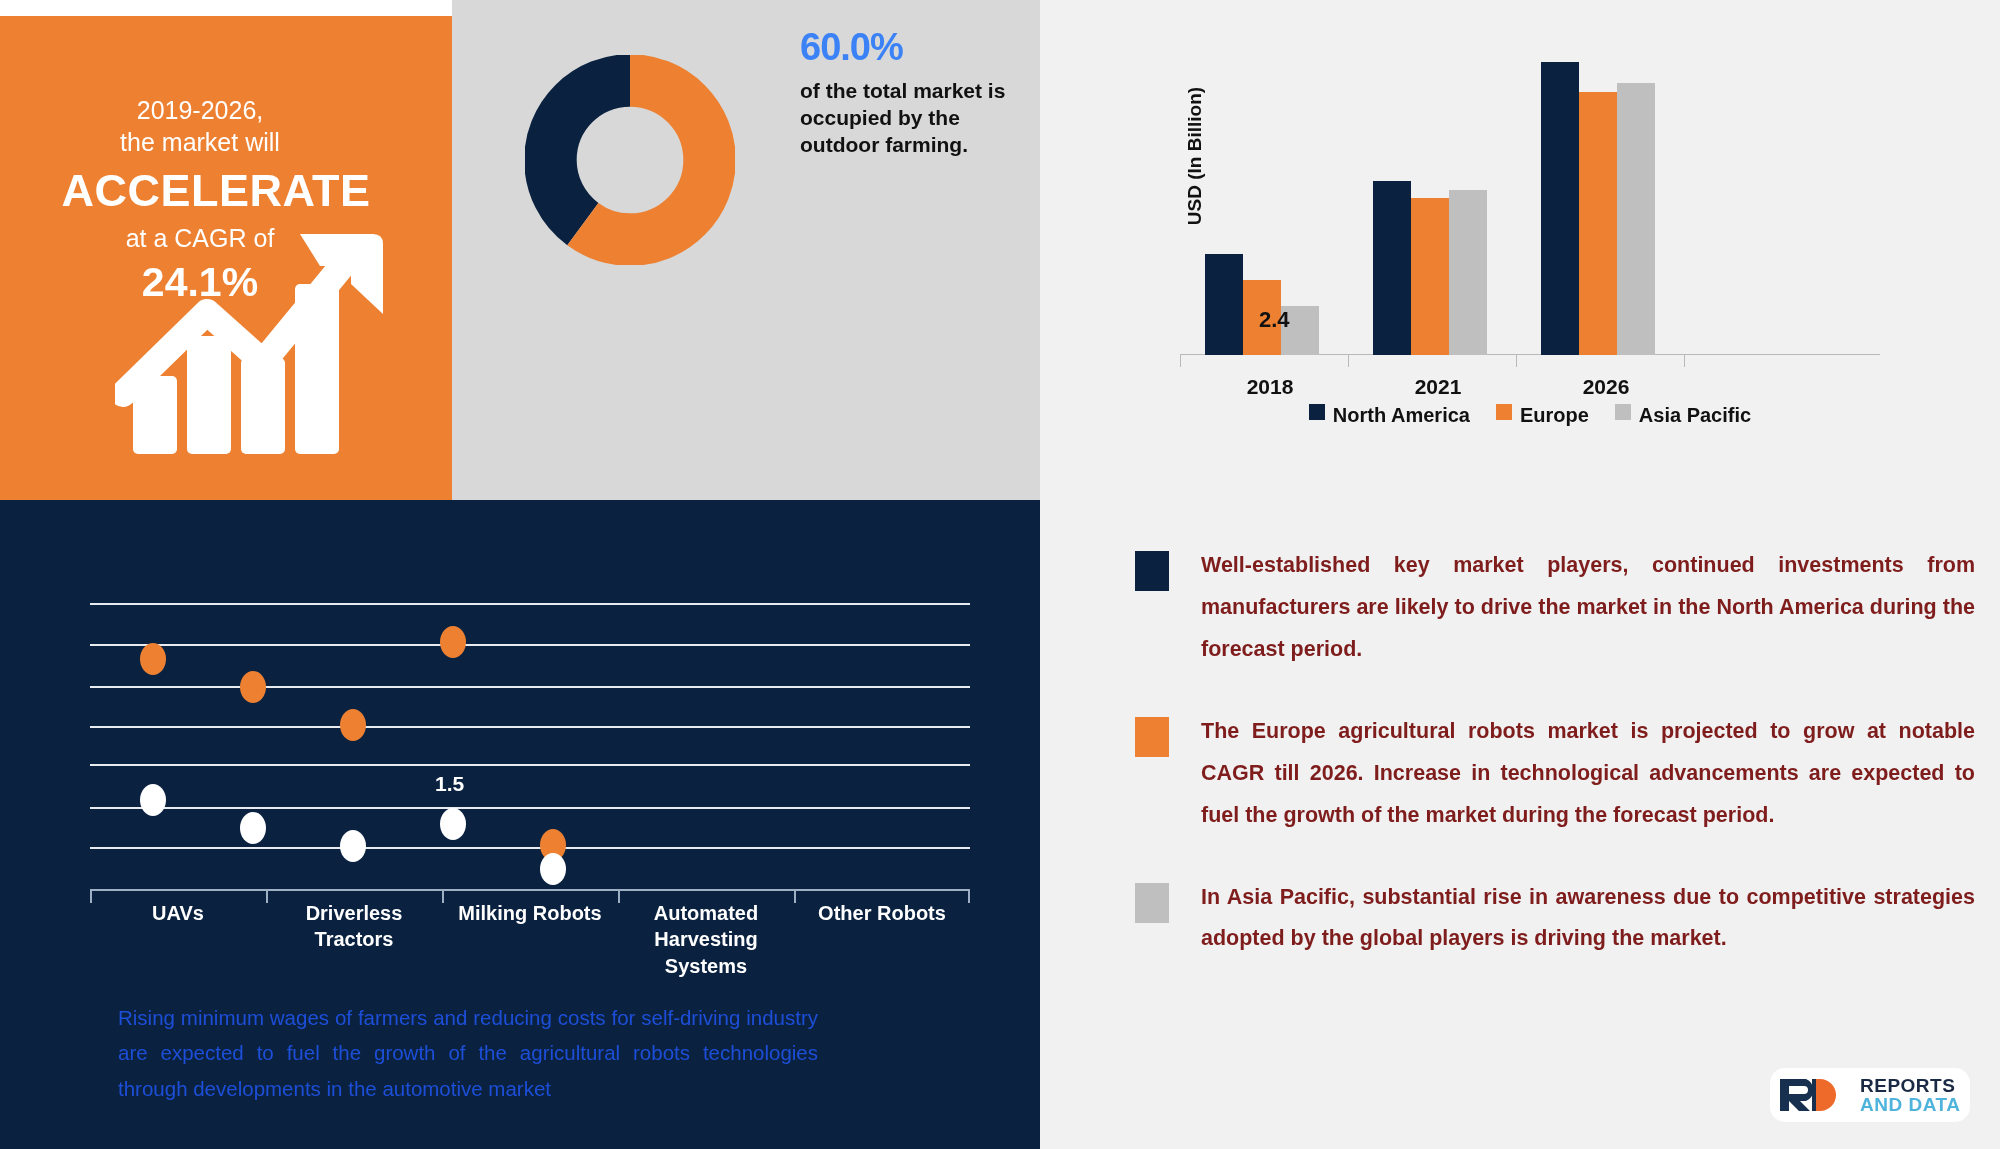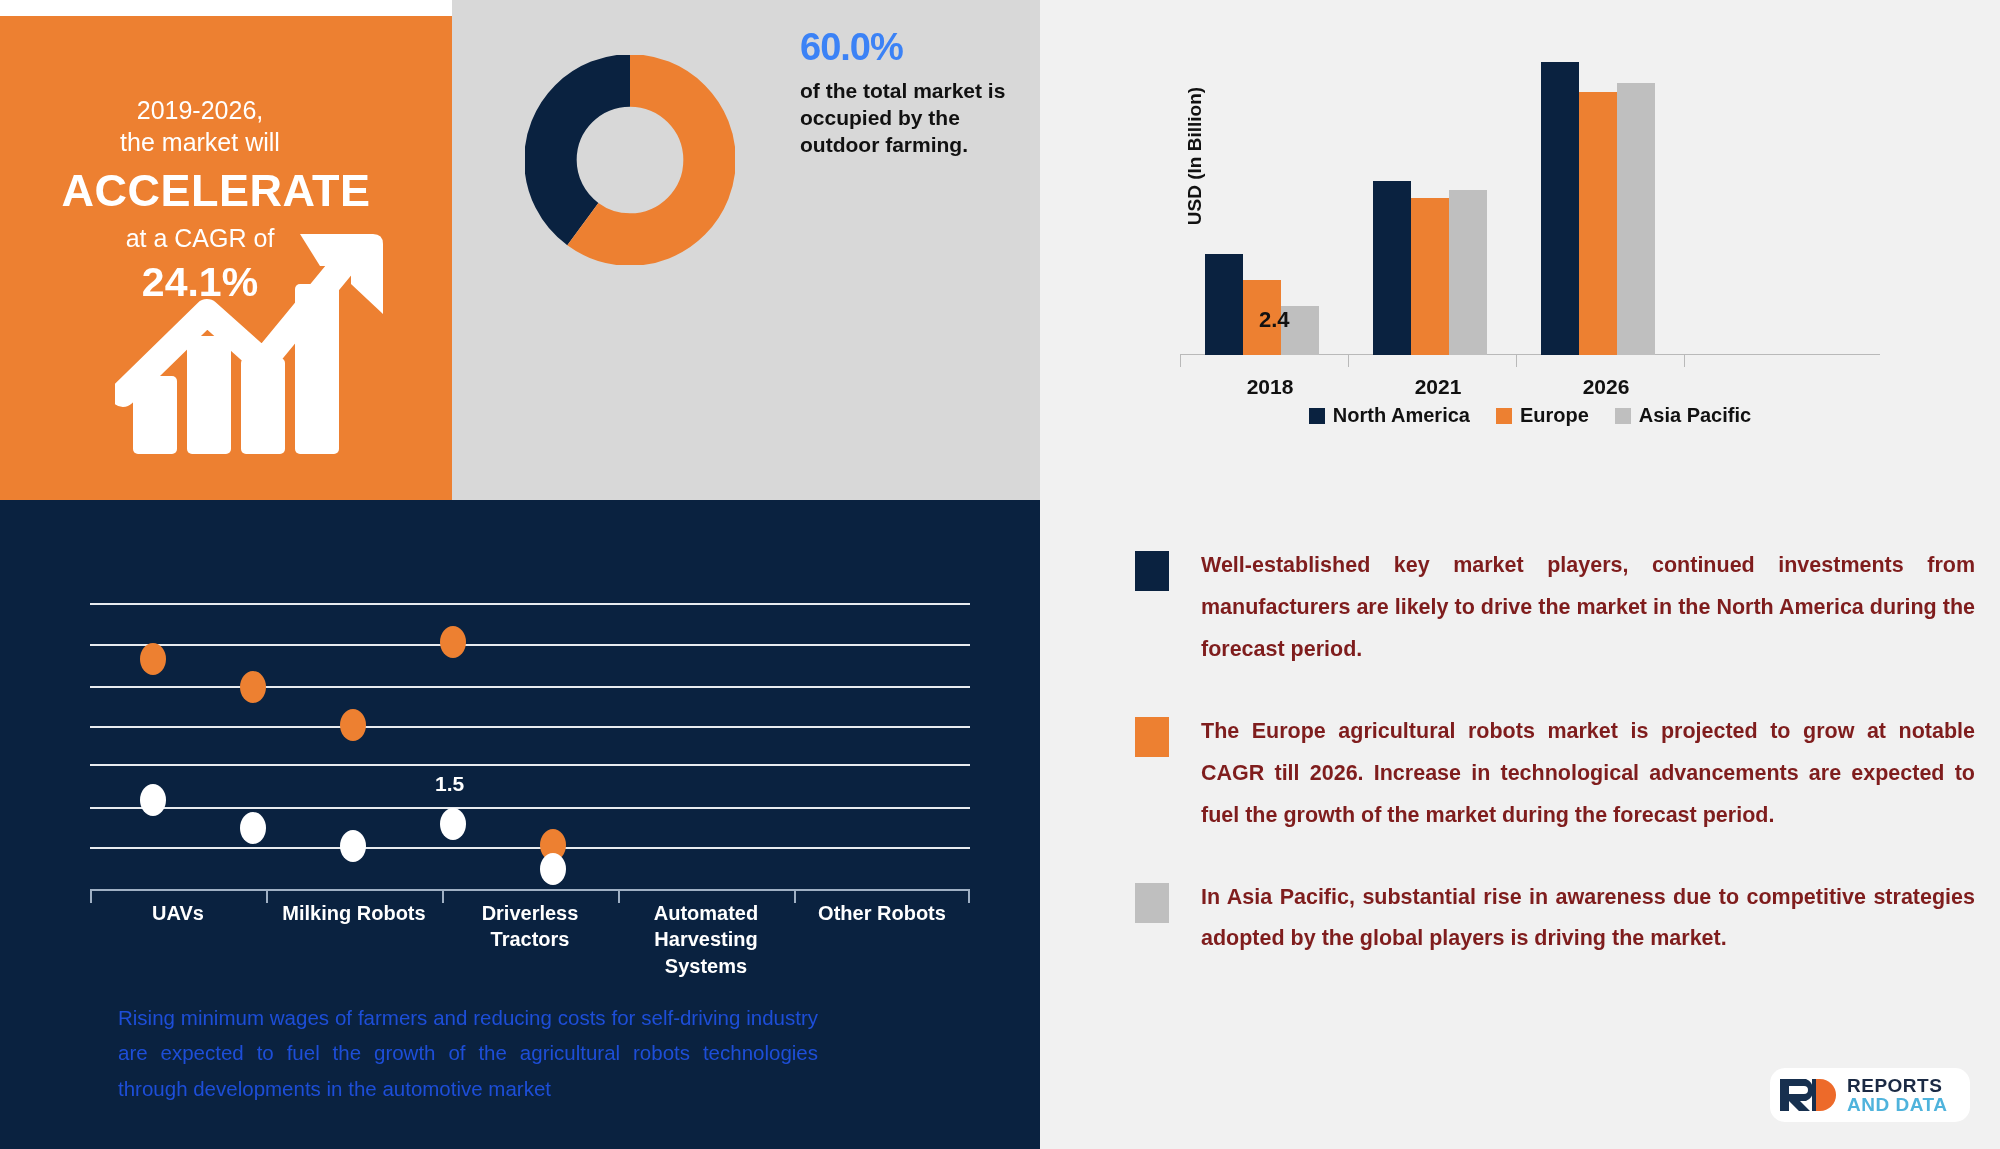--- a/index.html
+++ b/index.html
@@ -78,37 +78,37 @@
     position:absolute; bottom:16px; width:150px; text-align:center;
     font-size:21px; font-weight:700; color:#111;
   }
   .bc-datalabel {
     position:absolute; font-size:22px; font-weight:700; color:#111;
   }
   .bc-legend {
     position:absolute; left:0; right:0; bottom:-12px;
     display:flex; justify-content:center; align-items:center; gap:26px;
   }
-  .bc-li { display:flex; align-items:center; gap:8px; }
+  .bc-li { display:flex; gap:8px; }
   .bc-sw { width:16px; height:16px; display:inline-block; }
   .bc-lbl { font-size:20px; font-weight:700; color:#111; }
 
   
   .bullets { position:absolute; left:1135px; top:545px; width:840px; }
   .bullet { display:flex; align-items:flex-start; margin-bottom:40px; }
   .bul-sw { width:34px; height:40px; flex:0 0 34px; margin-top:6px; }
   .bul-txt {
     margin-left:32px; font-size:21.5px; font-weight:700; color:#7f1d1d;
     line-height:1.95; text-align:justify;
   }
 
   
   .logo {
     position:absolute; left:1770px; top:1068px; width:200px; height:54px;
-    background:#fff; display:flex; align-items:center; padding-left:8px; gap:7px;border-radius:15px;
+    background:#fff; display:flex; align-items:center; padding-left:8px; gap:20px;border-radius:15px;
   }
   .logo-txt { display:flex; flex-direction:column; line-height:1; }
   .logo-t1 { font-size:19px; font-weight:700; color:#1B2A44; letter-spacing:0.5px; }
   .logo-t2 { font-size:19px; font-weight:700; color:#4FB3DC; letter-spacing:0.5px; }
 
   
   .dotchart { position:absolute; left:90px; top:580px; width:880px; height:340px; }
   .dc-grid { position:absolute; left:0; right:0; height:2px; background:#E8EBEF; }
   .dc-axis { position:absolute; left:0; right:0; top:309px; height:2px; background:#9FB0C4; }
   .dc-tick { position:absolute; top:309px; width:2px; height:14px; background:#9FB0C4; }
@@ -204,25 +204,25 @@
     <div class="dot w" style="left:463px; top:289px"></div>
 
     <div class="dc-label" style="left:345px; top:192px">1.5</div>
   </div>
 
   <div class="dc-cats">
     <div class="dc-cat">
       <span>UAVs</span>
     </div>
     <div class="dc-cat">
-      <span>Milking Robots</span>
-    </div>
-    <div class="dc-cat">
       <div>Driverless</div>
       <div>Tractors</div>
+    </div>
+    <div class="dc-cat">
+      <span>Milking Robots</span>
     </div>
     <div class="dc-cat">
       <div>Automated</div>
       <div>Harvesting</div>
       <div>Systems</div>
     </div>
     <div class="dc-cat">
       <span>Other Robots</span>
     </div>
   </div>

